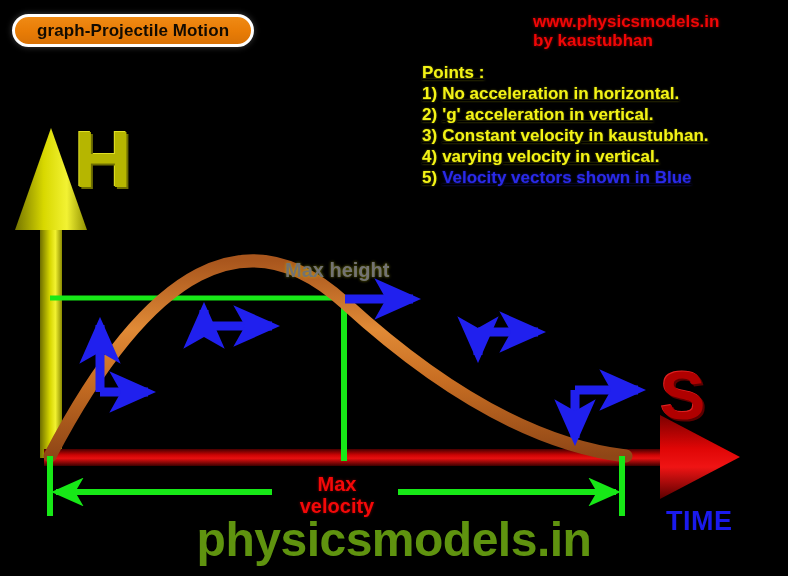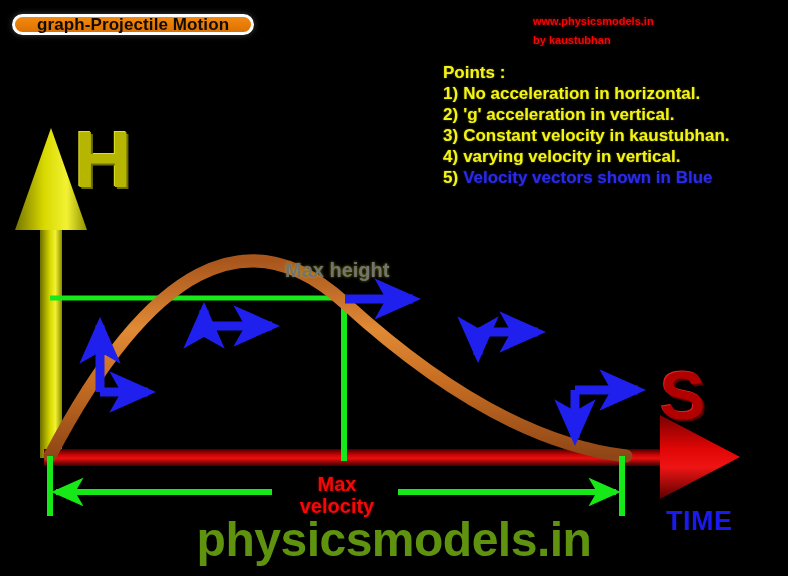--- a/index.html
+++ b/index.html
@@ -21,21 +21,21 @@
     top: 0;
     width: 788px;
     height: 576px;
   }
 
   
   #title-badge {
     position: absolute;
     left: 12px;
     top: 14px;
-    height: 21px;
+    height: 33px;
     padding: 0 22px;
     display: flex;
     align-items: center;
     background: linear-gradient(180deg, #f08a14 0%, #e87c06 55%, #d97206 100%);
     border: 3px solid #ffffff;
     border-radius: 20px;
     box-sizing: border-box;
     box-shadow: 0 0 6px rgba(255,255,255,0.25);
   }
   #title-badge span {
@@ -48,32 +48,33 @@
 
   
   #credits {
     position: absolute;
     left: 533px;
     top: 12px;
     text-align: left;
   }
   #credits div {
     color: #f00606;
-    font-size: 11px;
+    font-size: 17px;
     font-weight: bold;
     line-height: 19px;
     text-shadow: 0 0 3px rgba(255,0,0,0.55);
     white-space: nowrap;
   }
 
   
   #points {
     position: absolute;
-    left: 443px;
+    left: 422px;
     top: 62px;
+    text-decoration: underline;
   }
   #points .pt-head {
     color: #f3f316;
     font-size: 17px;
     font-weight: bold;
     line-height: 21px;
     white-space: nowrap;
     text-shadow: 0 0 2px rgba(220,220,0,0.5);
   }
   #points .pt-row {

